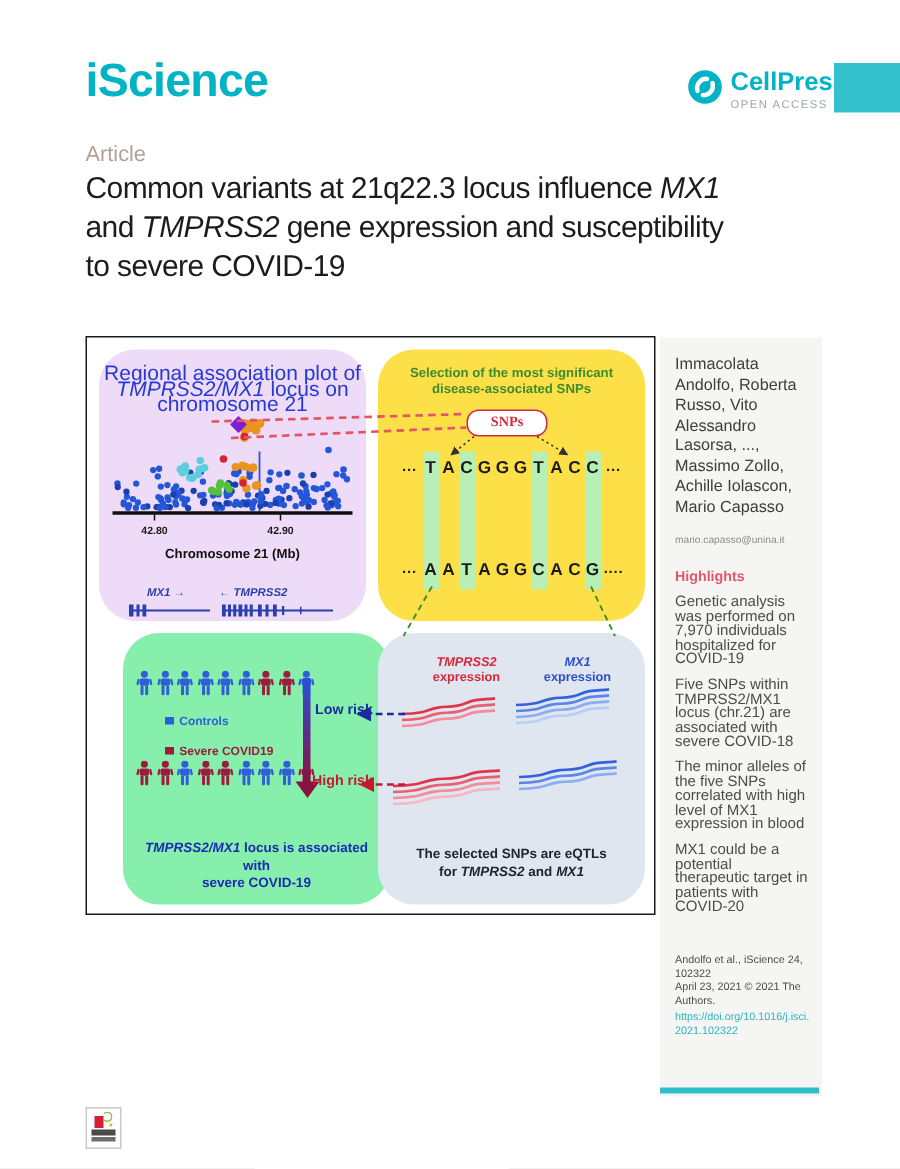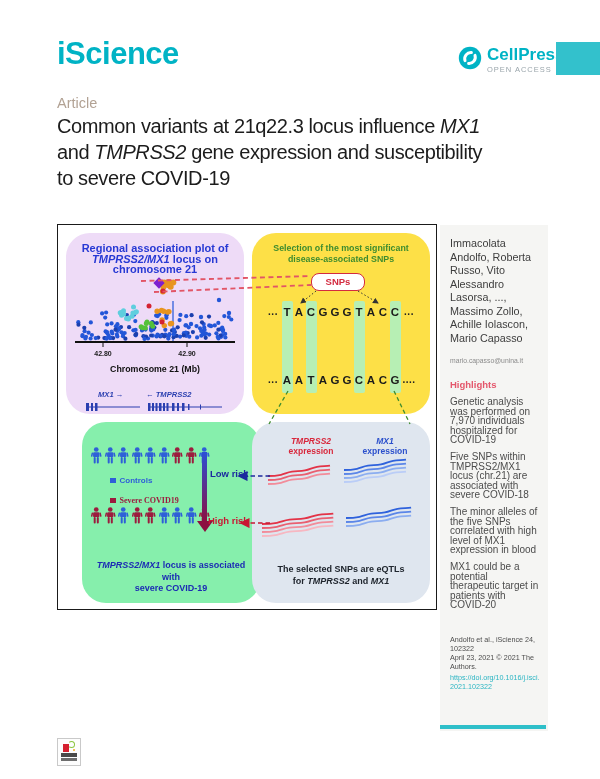--- a/index.html
+++ b/index.html
@@ -22,32 +22,32 @@
   
   .ga{left:57px;top:224px;width:380px;height:386px;background:#fff;border:1.6px solid #1a1a1a;box-sizing:border-box;}
   .quad{position:absolute;width:178px;height:181px;border-radius:24px;}
   .q-tl{left:8px;top:8px;background:#eedbf7;}
   .q-tr{left:194px;top:8px;background:#fde047;}
   .q-bl{left:24px;top:197px;background:#86efac;}
   .q-br{left:194px;top:197px;background:#dfe6ef;}
   .ga-overlay{left:0;top:0;width:380px;height:386px;pointer-events:none;z-index:6;}
 
   
-  .tl-title{left:0;top:10px;width:178px;text-align:center;font-size:11px;font-weight:bold;color:#2739d4;line-height:10.5px;}
+  .tl-title{left:0;top:10px;width:178px;text-align:center;font-size:14px;font-weight:normal;color:#2739d4;line-height:10.5px;}
   .manhattan{left:7px;top:34px;width:164px;height:96px;}
   .mh-tick{font-size:7px;font-weight:bold;fill:#1a1a1a;}
   .x-label{left:0;top:131px;width:178px;text-align:center;font-size:8.8px;font-weight:bold;color:#111;}
   .genes{left:14px;top:158px;width:150px;height:32px;}
   .gene-label{position:absolute;top:-1px;font-size:7.6px;font-weight:bold;color:#2a3fb0;white-space:nowrap;}
   .genes svg{position:absolute;left:0;top:9px;}
 
   
   .tr-title{left:0;top:10px;width:178px;text-align:center;font-size:8.8px;font-weight:bold;color:#3e8c2f;line-height:10.5px;}
   .snps-box{left:59px;top:40px;width:52px;height:16px;background:#fff;border:1.6px solid #d32b3f;border-radius:8px;
-            color:#d32b3f;font-weight:bold;font-size:9.5px;line-height:16px;text-align:center;box-sizing:content-box;}
+            color:#d32b3f;font-weight:bold;font-size:9.5px;line-height:16px;text-align:center;box-sizing:content-box;font-family:Liberation Serif, serif;}
   .snp-seq{left:0;top:66px;width:178px;height:104px;}
   .seq-bar{position:absolute;top:2px;width:11px;height:92px;background:#b7efb4;border-radius:2px;}
   .seq-row{position:absolute;display:flex;}
   .seq-row .ell{width:16px;text-align:center;font-size:10px;font-weight:bold;color:#222;line-height:14px;letter-spacing:0.5px;}
   .seq-row .base{width:12px;text-align:center;font-size:11.5px;font-weight:bold;color:#1b1b1b;line-height:14px;}
 
   
   .people-row{position:absolute;left:8px;display:flex;gap:1px;}
   .person{width:12.5px;height:17px;}
   .legend-item{position:absolute;display:flex;align-items:center;font-size:8px;font-weight:bold;}
@@ -485,21 +485,21 @@
               <rect x="13.1" y="20" width="4" height="13" rx="1.8"></rect>
             </g>
           </svg>
         </div>
       <div class="legend-item" style="left:28px;top:54px">
         <span class="legend-swatch" style="background: rgb(46, 95, 216);"></span>
         <span style="color: rgb(46, 95, 216);">Controls</span>
       </div>
       <div class="legend-item" style="left:28px;top:74px">
         <span class="legend-swatch" style="background: rgb(156, 28, 62);"></span>
-        <span style="color: rgb(156, 28, 62); font-family: Liberation Serif, serif;">Severe COVID19</span>
+        <span style="color: rgb(156, 28, 62);">Severe COVID19</span>
       </div>
       <div class="people-row" style="top:85px">
           <svg viewBox="0 0 24 34" class="person">
             <g fill="#9c1c3e">
               <circle cx="12" cy="5" r="4.7"></circle>
               <rect x="5.6" y="10.6" width="12.8" height="9.6" rx="2.4"></rect>
               <rect x="2.9" y="11.2" width="3" height="8.6" rx="1.5" transform="rotate(12 4.4 11.2)"></rect>
               <rect x="18.1" y="11.2" width="3" height="8.6" rx="1.5" transform="rotate(-12 19.6 11.2)"></rect>
               <rect x="6.9" y="20" width="4" height="13" rx="1.8"></rect>
               <rect x="13.1" y="20" width="4" height="13" rx="1.8"></rect>

